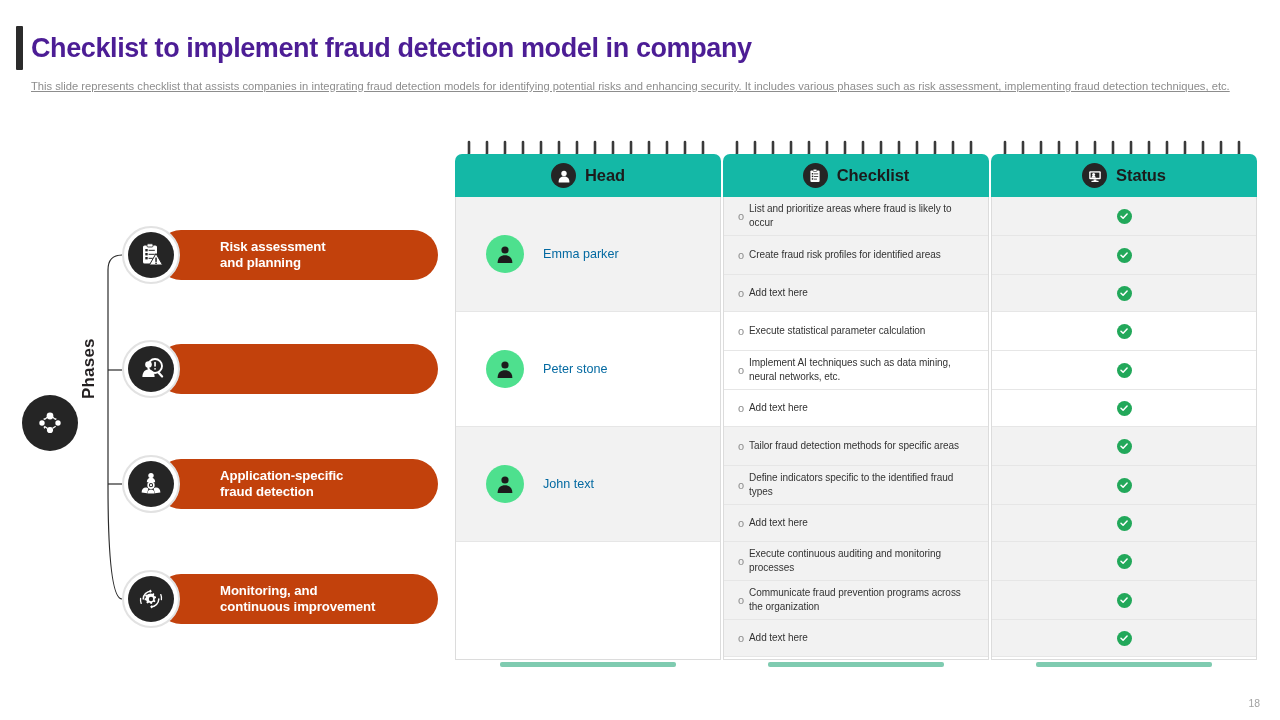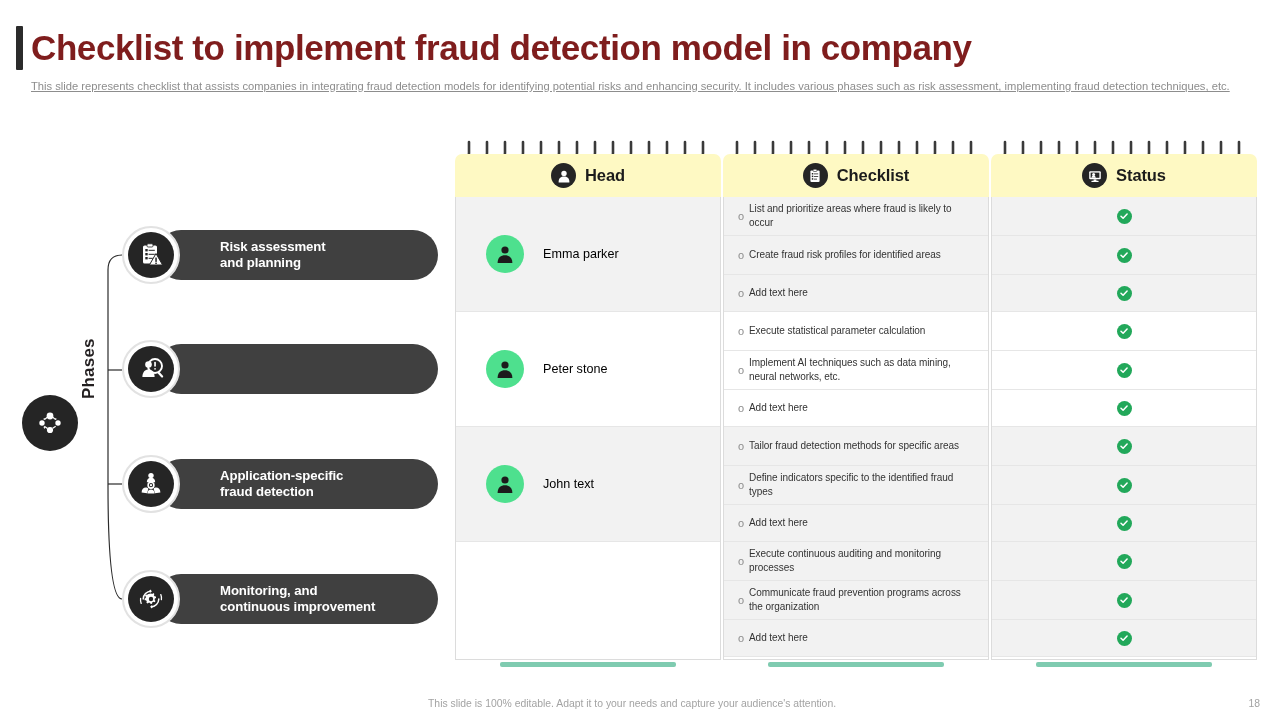--- a/index.html
+++ b/index.html
@@ -12,21 +12,21 @@
   }
   .slide { position: relative; width: 1280px; height: 720px; background: #fff; }
 
   
   .title-accent {
     position: absolute; left: 16px; top: 26px;
     width: 7px; height: 44px; background: #2b2b2b; border-radius: 1px;
   }
   .page-title {
     position: absolute; left: 31px; top: 26px;
-    font-size: 35px; font-weight: 700; color: #7f1d1d;
+    font-size: 27px; font-weight: 700; color: #4c1d95;
     letter-spacing: -0.4px; line-height: 44px; white-space: nowrap;
   }
   .subtitle {
     position: absolute; left: 31px; top: 79px; width: 1205px;
     font-size: 11.2px; line-height: 15.5px; color: #8d8d8d; text-decoration: underline;
   }
 
   
   .phases-panel { position: absolute; left: 18px; top: 140px; width: 440px; height: 520px; }
 
@@ -42,21 +42,21 @@
     font-size: 17px; font-weight: 700; color: #231f20;
     letter-spacing: 0.2px; line-height: 26px; text-align: left;
   }
 
   .connector { position: absolute; left: 0; top: 0; width: 440px; height: 520px; pointer-events: none; }
 
   .phase-row { position: absolute; height: 58px; }
   .phase-pill {
     position: absolute; left: 34px; top: 4px;
     width: 282px; height: 50px; border-radius: 25px;
-    background: #404040;
+    background: #c2410c;
     display: flex; align-items: center;
   }
   .phase-pill-text {
     margin-left: 64px; margin-right: 12px;
     color: #ffffff; font-size: 13.2px; font-weight: 700; line-height: 16px;
     letter-spacing: -0.1px;
   }
   .phase-badge {
     position: absolute; left: 0; top: 0;
     width: 58px; height: 58px; border-radius: 50%;
@@ -74,21 +74,21 @@
     border-left: 14px solid #1f1f1f;
   }
 
   
   .cards { position: absolute; left: 455px; top: 140px; }
 
   .card { position: absolute; top: 0; }
   .card-spiral { position: absolute; left: 0; top: 0; height: 24px; width: 100%; }
   .card-head {
     position: absolute; left: 0; top: 14px; width: 100%; height: 43px;
-    background: #fef9c3;
+    background: #14b8a6;
     border-top-left-radius: 7px; border-top-right-radius: 7px;
     display: flex; align-items: center; justify-content: center; gap: 9px;
   }
   .card-head-icon {
     width: 25px; height: 25px; border-radius: 50%;
     background: #252525; display: flex; align-items: center; justify-content: center;
   }
   .card-head-title {
     font-size: 16.5px; font-weight: 700; color: #1c1c1c; letter-spacing: -0.1px;
   }
@@ -107,21 +107,21 @@
   .head-row {
     height: 115px; display: flex; align-items: center; padding-left: 30px;
     border-bottom: 1px solid #e6e6e6;
   }
   .head-row.alt { background: #f2f2f2; }
   .avatar {
     width: 38px; height: 38px; border-radius: 50%;
     background: #4ee08e; display: flex; align-items: center; justify-content: center;
     flex: 0 0 auto;
   }
-  .head-name { margin-left: 19px; font-size: 12.6px; color: #000000; }
+  .head-name { margin-left: 19px; font-size: 12.6px; color: #0369a1; }
 
   
   .chk-row {
     display: flex; align-items: center; padding: 0 12px 0 9px;
     border-bottom: 1px solid #e6e6e6;
   }
   .chk-row.alt { background: #f2f2f2; }
   .chk-bullet {
     flex: 0 0 auto; width: 16px; text-align: center;
     font-size: 11px; color: #8d8d8d; line-height: 14px;
@@ -550,16 +550,15 @@
             <svg width="10" height="10" viewBox="0 0 10 10" xmlns="http://www.w3.org/2000/svg">
                 <path d="M2 5.2 L4.1 7.2 L8.1 3" fill="none" stroke="#fff" stroke-width="1.5" stroke-linecap="round" stroke-linejoin="round"></path>
               </svg>
           </span>
         </div>
       </div>
       <div class="card-foot-bar" style="top:522px; width:176px;"></div>
     </div>
   </div>
 
-  <div class="footer-note">This slide is 100% editable. Adapt it to your needs and capture your audience's attention.</div>
   <div class="footer-page">18</div>
 
 </div>
 
 </body></html>

